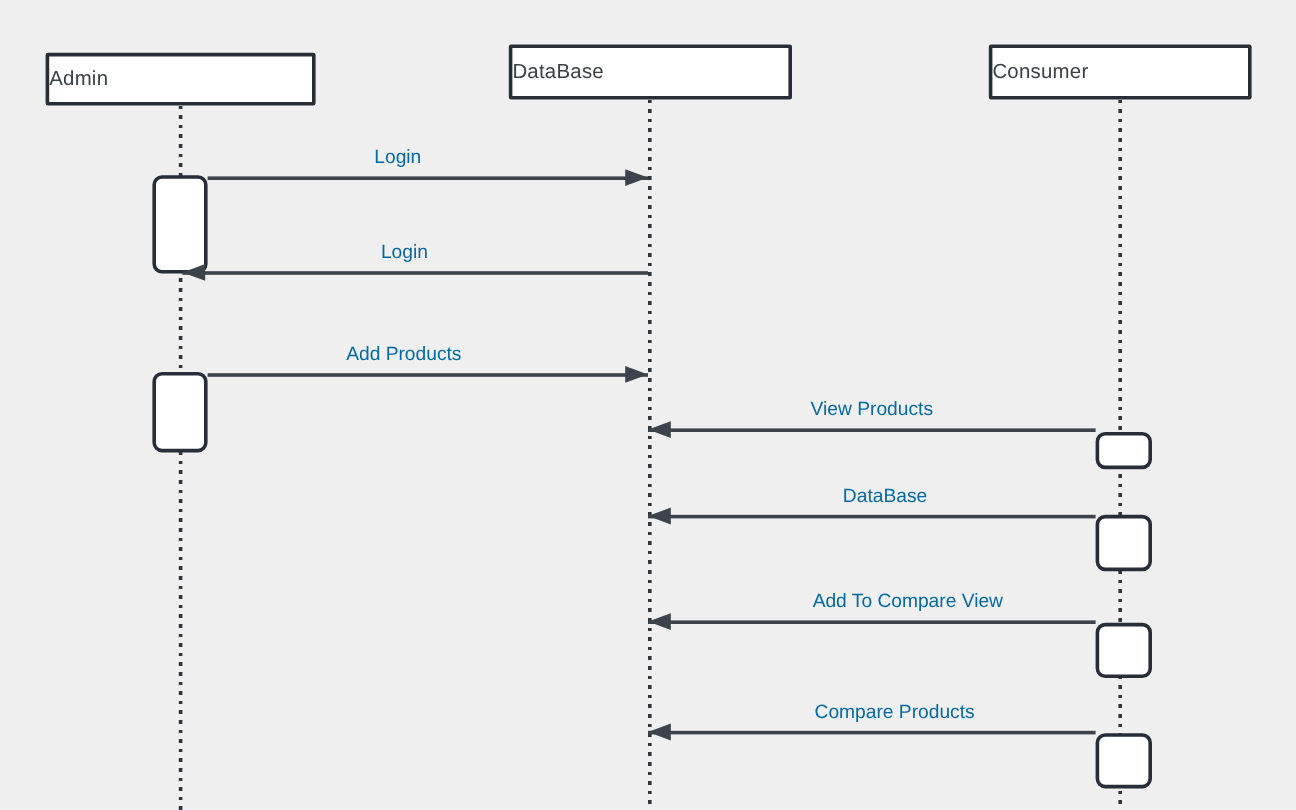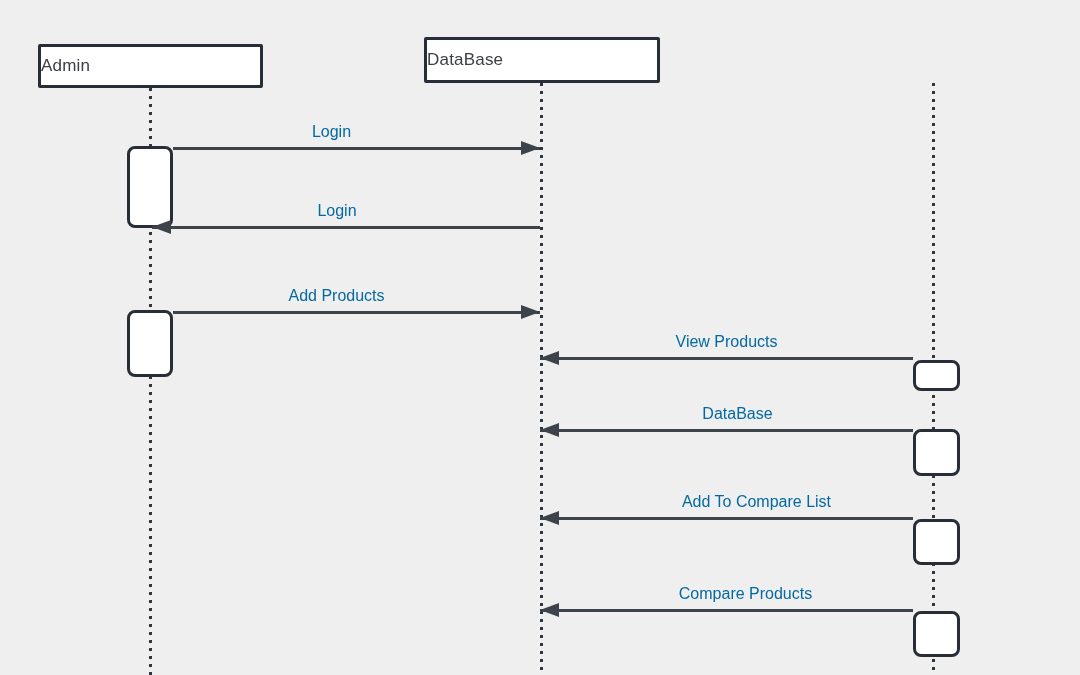--- a/index.html
+++ b/index.html
@@ -99,20 +99,23 @@
   <div class="lifeline" style="left:149px; top:88px; height:587px"></div>
   <div class="lifeline" style="left:540px; top:83px; height:592px"></div>
   <div class="lifeline" style="left:932px; top:83px; height:592px"></div>
 
   <div class="actor" style="left:38px; top:44px; width:225px; height:44px">
     <span class="actor-label">Admin</span>
   </div>
   <div class="actor" style="left:424px; top:37px; width:236px; height:46px">
     <span class="actor-label">DataBase</span>
   </div>
+  <div class="actor" style="left:824px; top:37px; width:219px; height:46px">
+    <span class="actor-label">Consumer</span>
+  </div>
 
   <div class="activation" style="left:127px; top:146px; width:46px; height:82px"></div>
   <div class="activation" style="left:127px; top:310px; width:46px; height:67px"></div>
   <div class="activation" style="left:913px; top:360px; width:47px; height:31px"></div>
   <div class="activation" style="left:913px; top:429px; width:47px; height:47px"></div>
   <div class="activation" style="left:913px; top:519px; width:47px; height:46px"></div>
   <div class="activation" style="left:913px; top:611px; width:47px; height:46px"></div>
 
   <div class="message" style="left:173px; top:148px; width:367px">
     <div class="msg-line"></div>
@@ -140,21 +143,21 @@
 
   <div class="message" style="left:540px; top:430px; width:373px">
     <div class="msg-line"></div>
     <div class="arrowhead left"></div>
     <div class="msg-label" style="margin-left:11px">DataBase</div>
   </div>
 
   <div class="message" style="left:540px; top:518px; width:373px">
     <div class="msg-line"></div>
     <div class="arrowhead left"></div>
-    <div class="msg-label" style="margin-left:30px">Add To Compare List</div>
+    <div class="msg-label" style="margin-left:30px">Add To Compare View</div>
   </div>
 
   <div class="message" style="left:540px; top:610px; width:373px">
     <div class="msg-line"></div>
     <div class="arrowhead left"></div>
     <div class="msg-label" style="margin-left:19px">Compare Products</div>
   </div>
 
 </div>
 

